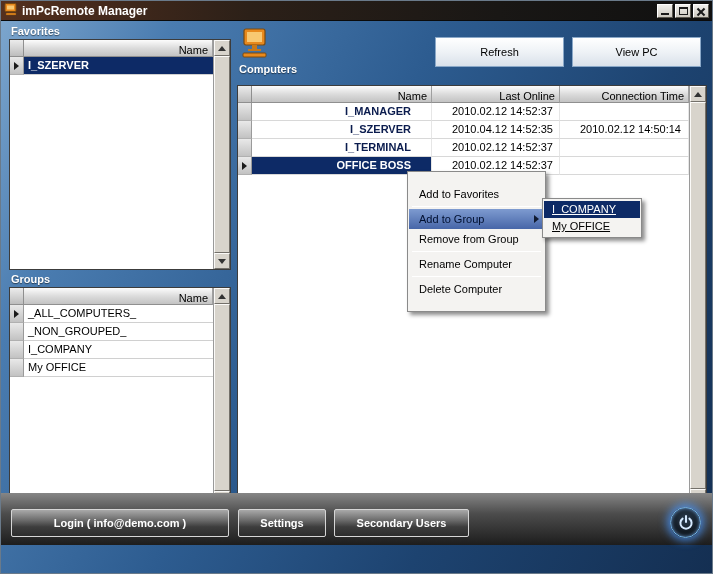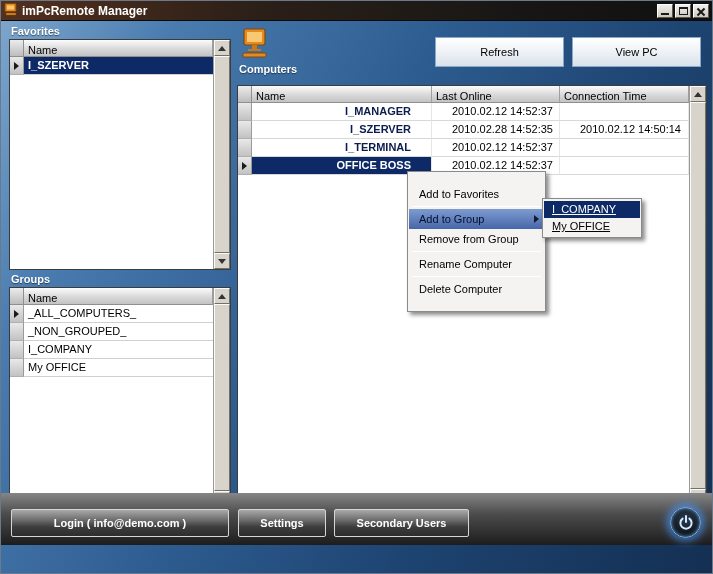--- a/index.html
+++ b/index.html
@@ -42,21 +42,21 @@
   .lb-main { flex:1; display:flex; flex-direction:column; background:#fff; overflow:hidden; }
   .lb-header { display:flex; height:17px; flex:0 0 17px; }
   .corner-cell {
     width:14px; flex:0 0 14px;
     background:linear-gradient(#ececec,#bdbdbd);
     border-right:1px solid #8f8f8f; border-bottom:1px solid #8f8f8f;
   }
   .col-head {
     flex:1; background:linear-gradient(#fcfcfc,#d9d9d9 55%,#c3c3c3);
     border-bottom:1px solid #8f8f8f; border-right:1px solid #9f9f9f;
-    padding:4px 4px; color:#000; white-space:nowrap; overflow:hidden;
+    padding:4px 4px; color:#000; white-space:nowrap; overflow:hidden;text-align:right;
   }
   .lb-row { display:flex; height:18px; flex:0 0 18px; background:#fff; }
   .row-head {
     width:14px; flex:0 0 14px;
     background:linear-gradient(#e9e9e9,#c2c2c2);
     border-right:1px solid #9a9a9a; border-bottom:1px solid #b0b0b0;
     display:flex; align-items:center; justify-content:center;
   }
   .row-arrow { width:0; height:0; border-left:5px solid #1a1a1a; border-top:4px solid transparent; border-bottom:4px solid transparent; }
   .cell {
@@ -251,21 +251,21 @@
 
       <div class="lb-row">
         <div class="row-head"></div>
         <div class="td namecell col-name">I_MANAGER</div>
         <div class="td col-last">2010.02.12 14:52:37</div>
         <div class="td col-conn"></div>
       </div>
       <div class="lb-row">
         <div class="row-head"></div>
         <div class="td namecell col-name">I_SZERVER</div>
-        <div class="td col-last">2010.02.28 14:52:35</div>
+        <div class="td col-last">2010.04.12 14:52:35</div>
         <div class="td col-conn">2010.02.12 14:50:14</div>
       </div>
       <div class="lb-row">
         <div class="row-head"></div>
         <div class="td namecell col-name">I_TERMINAL</div>
         <div class="td col-last">2010.02.12 14:52:37</div>
         <div class="td col-conn"></div>
       </div>
       <div class="lb-row selected">
         <div class="row-head">

